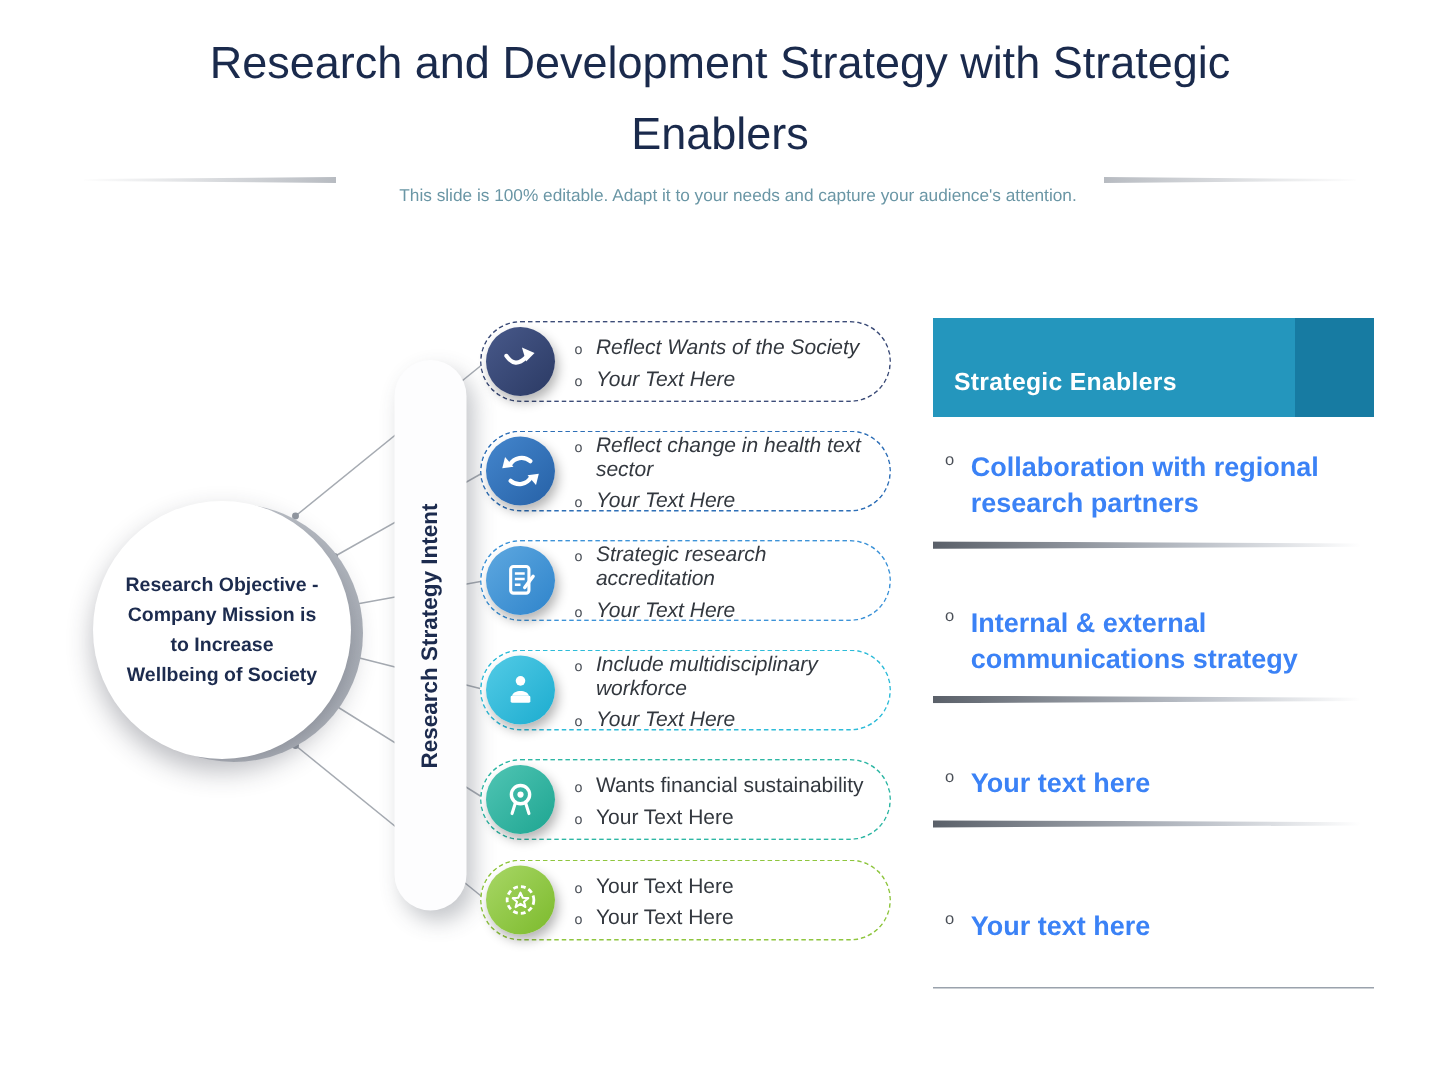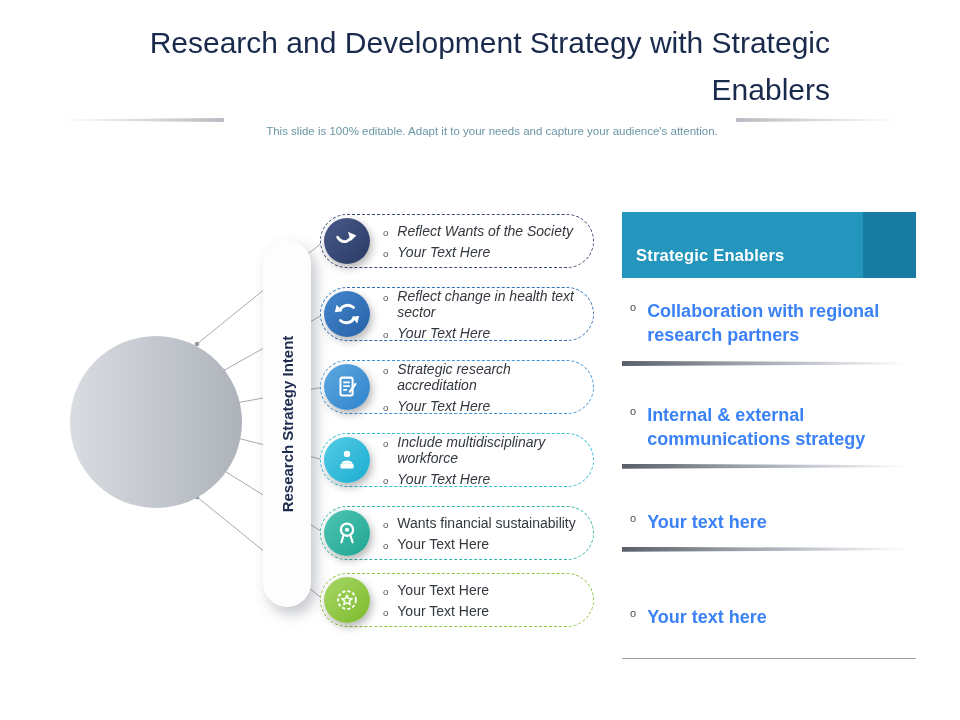--- a/index.html
+++ b/index.html
@@ -1,21 +1,21 @@
 <!DOCTYPE html>
 <html><head>
 <meta charset="utf-8">
 <style>
   html,body{margin:0;padding:0;background:#fff;}
   .slide{position:relative;width:960px;height:720px;background:#ffffff;overflow:hidden;
          font-family:"Liberation Sans",sans-serif;}
 
   
   .title{position:absolute;top:20px;left:0;right:0;margin:0 auto;max-width:700px;
-         text-align:right;font-size:30px;line-height:1.55;font-weight:500;color:#1a2a4c;}
+         text-align:center;font-size:30px;line-height:1.55;font-weight:500;color:#1a2a4c;}
   .subtitle{position:absolute;top:113px;left:0;width:100%;text-align:center;margin:12px;
             font-size:11.5px;color:#6a96a5;}
   .deco{position:absolute;top:118px;height:4px;width:168px;}
   .deco.left{left:56px;background:linear-gradient(to left,#b7bbc1,rgba(230,230,230,.05));
              clip-path:polygon(0 35%,100% 0,100% 100%,0 65%);}
   .deco.right{right:56px;background:linear-gradient(to right,#b7bbc1,rgba(230,230,230,.05));
               clip-path:polygon(0 0,100% 35%,100% 65%,0 100%);}
 
   
   .connectors{position:absolute;left:0;top:0;z-index:1;pointer-events:none;}
@@ -101,20 +101,23 @@
       <circle cx="197" cy="344" r="2.3"></circle>
       <circle cx="223" cy="371" r="2.3"></circle>
       <circle cx="236" cy="403" r="2.3"></circle>
       <circle cx="237" cy="438" r="2.3"></circle>
       <circle cx="223" cy="470" r="2.3"></circle>
       <circle cx="197" cy="497" r="2.3"></circle>
     </g>
   </svg>
 
   <div class="circle-ring"></div>
+  <div class="objective-circle">
+    <span>Research Objective - Company Mission is to Increase Wellbeing of Society</span>
+  </div>
 
   <div class="strategy-bar">
     <span>Research Strategy Intent</span>
   </div>
 
   <div class="pill p1">
     <div class="icon-circle">
       <svg viewBox="0 0 32 32">
           <path d="M6 12 Q12 21 20 13" fill="none" stroke="#fff" stroke-width="3" stroke-linecap="round"></path>
           <polygon points="17,6 26,10 20,16" fill="#fff"></polygon>

